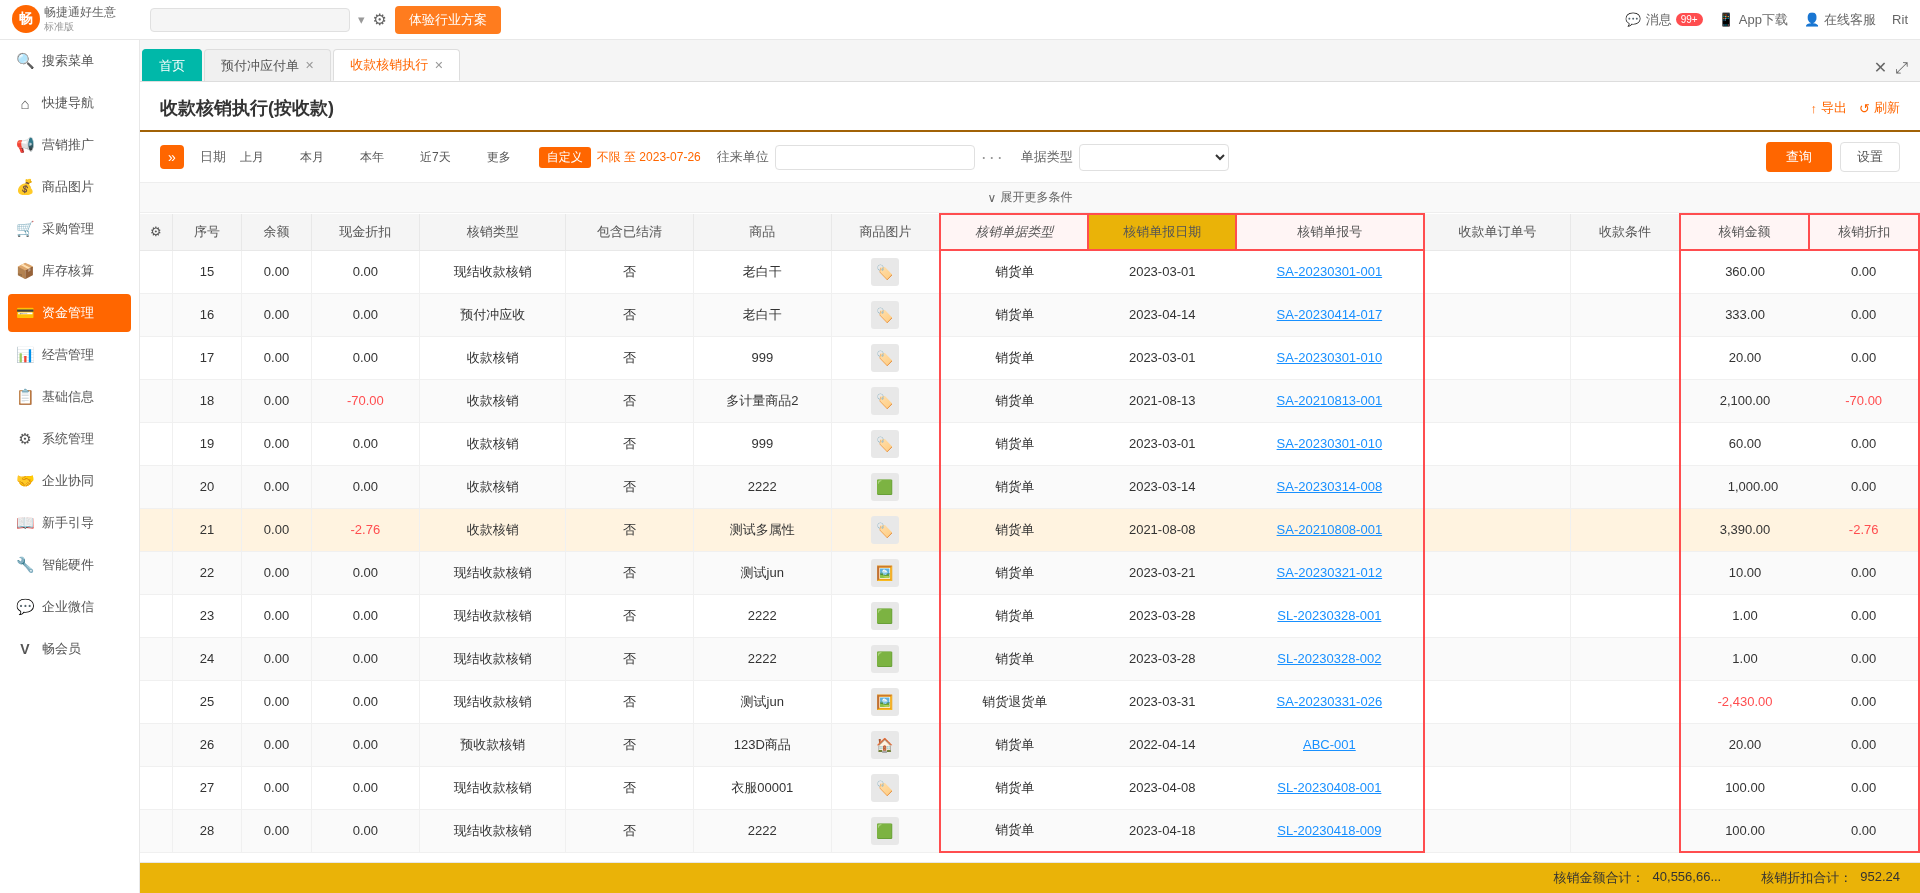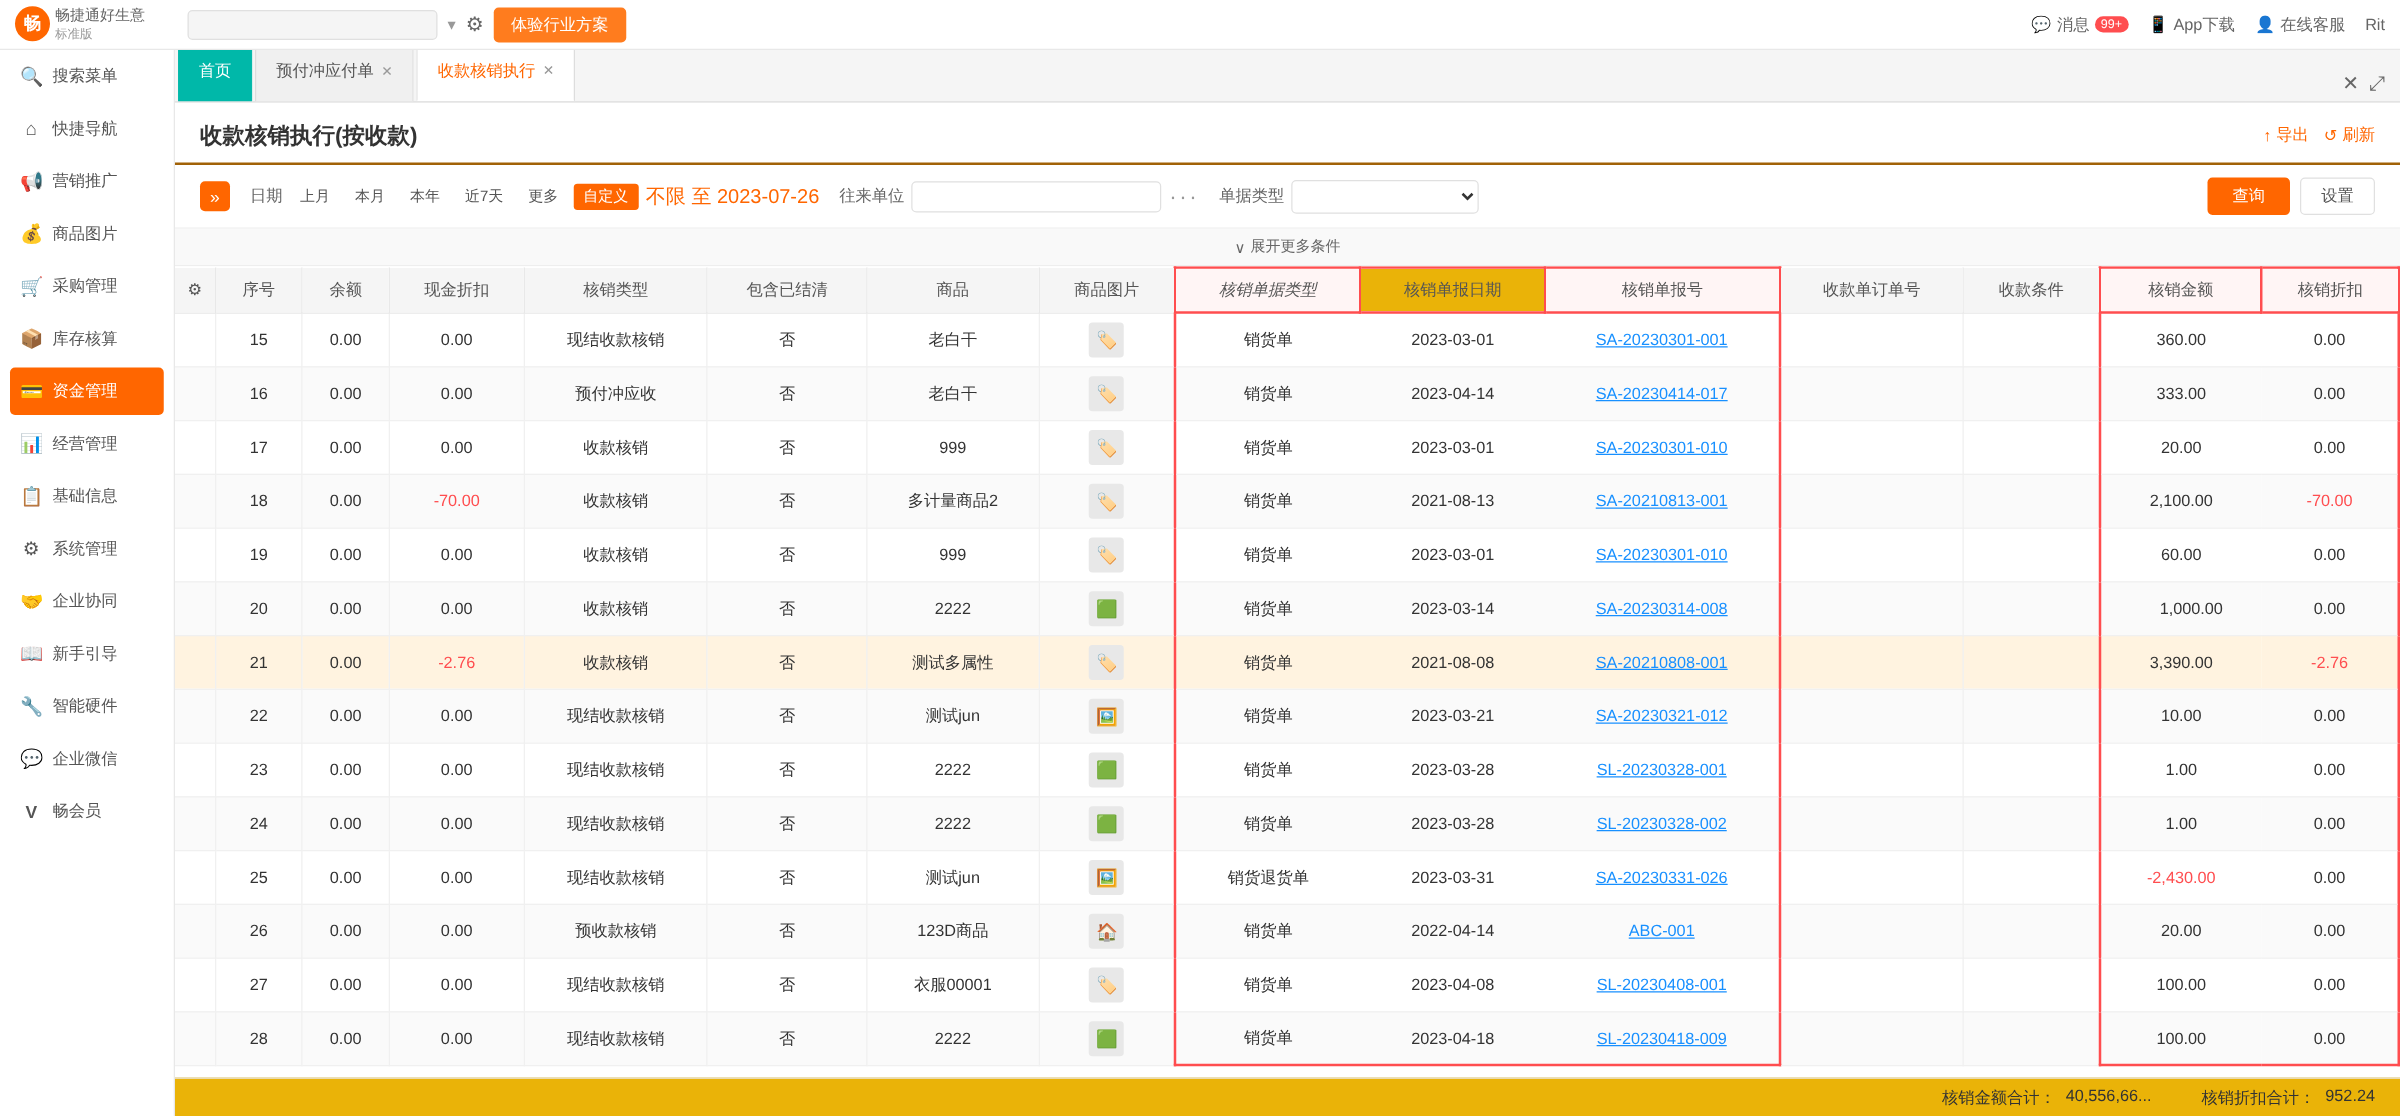--- a/index.html
+++ b/index.html
@@ -94,21 +94,21 @@
     .tab-bar {
       height: 42px;
       background: #f5f5f5;
       display: flex;
       align-items: flex-end;
       padding: 0 0 0 0;
       border-bottom: 1px solid #ddd;
       position: relative;
     }
     .tab {
-      height: 49px;
+      height: 32px;
       display: flex;
       align-items: center;
       padding: 0 16px;
       cursor: pointer;
       font-size: 13px;
       color: #555;
       border: 1px solid #ddd;
       border-bottom: none;
       background: #f0f0f0;
       border-radius: 4px 4px 0 0;
@@ -161,24 +161,24 @@
       background: #ff6600;
       color: white;
       border: none;
       border-radius: 4px;
       cursor: pointer;
       display: flex; align-items: center; justify-content: center;
       font-size: 14px;
     }
     .filter-group { display: flex; align-items: center; gap: 6px; }
     .filter-label { color: #666; font-size: 13px; }
-    .filter-date-options { display: flex; gap: 4px; }
+    .filter-date-options { display: flex; gap: 20px; }
     .date-opt { padding: 2px 8px; font-size: 12px; color: #555; cursor: pointer; border-radius: 3px; }
     .date-opt.custom { background: #ff6600; color: white; border-radius: 3px; padding: 2px 8px; }
-    .date-range { color: #ff6600; font-size: 16px; }
+    .date-range { color: #ff6600; font-size: 12px; }
     .filter-input {
       border: 1px solid #e0e0e0;
       border-radius: 4px;
       padding: 4px 10px;
       font-size: 13px;
       color: #333;
       min-width: 200px;
     }
     .filter-dots { color: #999; font-size: 18px; letter-spacing: 2px; }
     .filter-select {

